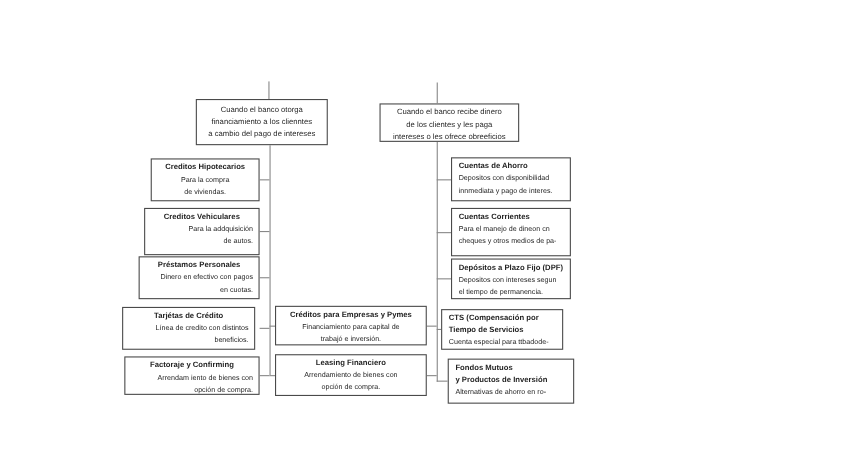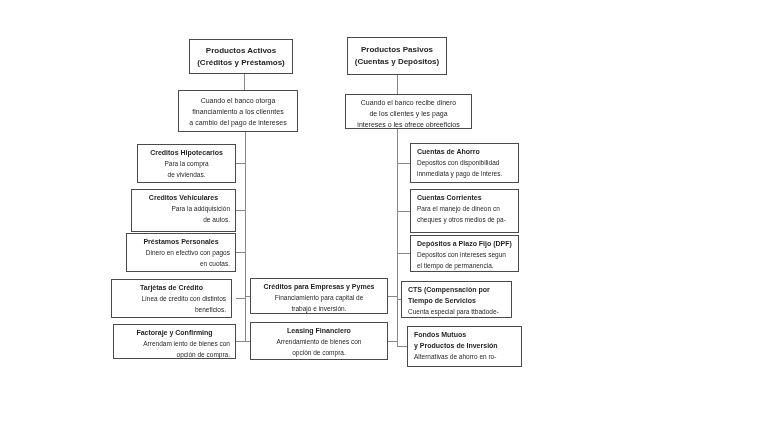--- a/index.html
+++ b/index.html
@@ -74,28 +74,20 @@
   <div class="hl" id="h6"></div>
   <div class="hl" id="h7"></div>
   <div class="hl" id="h8"></div>
   <div class="hl" id="h9"></div>
   <div class="hl" id="h10"></div>
   <div class="hl" id="h11"></div>
   <div class="hl" id="h12"></div>
   <div class="hl" id="h13"></div>
   <div class="hl" id="h14"></div>
 
-  <div class="box headline" id="t-act">
-    <div>Productos Activos</div>
-    <div>(Créditos y Préstamos)</div>
-  </div>
-  <div class="box headline" id="t-pas">
-    <div>Productos Pasivos</div>
-    <div>(Cuentas y Depósitos)</div>
-  </div>
 
   <div class="box desc" id="d-act">
     <div>Cuando el banco otorga</div>
     <div>financiamiento a los clienntes</div>
     <div>a cambio del pago de intereses</div>
   </div>
   <div class="box desc" id="d-pas">
     <div>Cuando el banco recibe dinero</div>
     <div>de los clientes y les paga</div>
     <div>intereses o les ofrece obreeficios</div>

